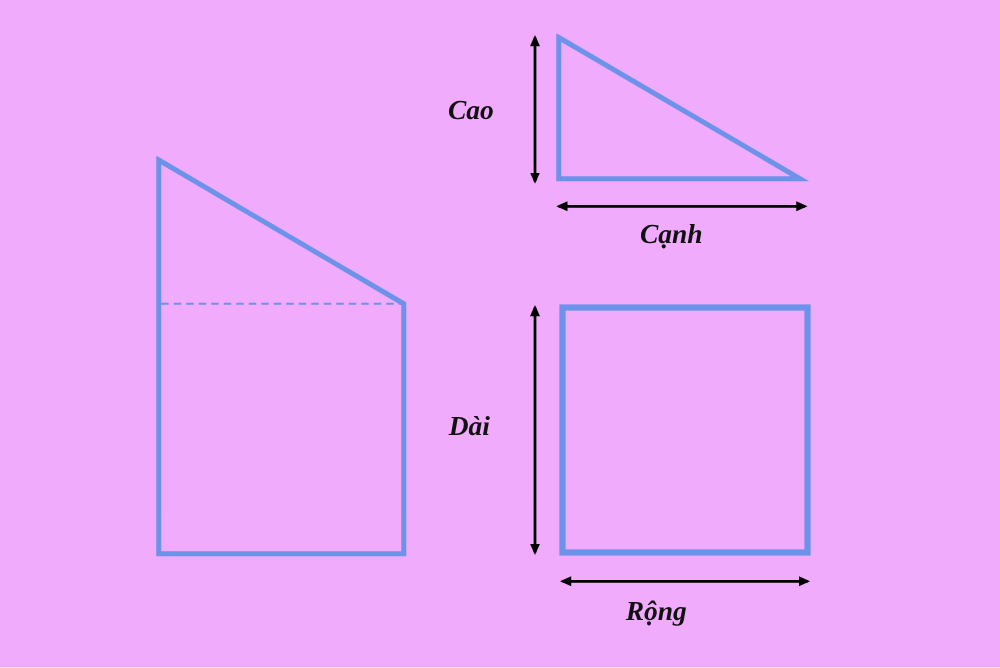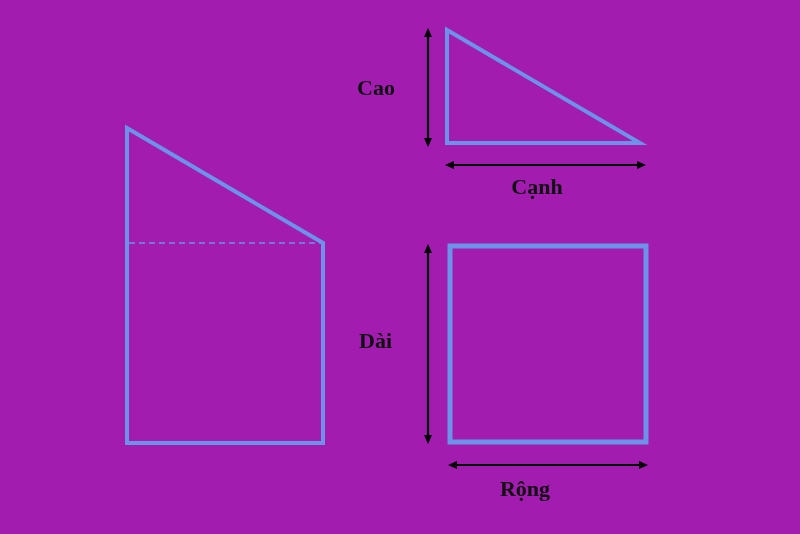--- a/index.html
+++ b/index.html
@@ -7,21 +7,22 @@
     padding: 0;
     background: #ffffff;
     width: 800px;
     height: 534px;
     overflow: hidden;
   }
   .canvas-wrap {
     position: relative;
     width: 800px;
     height: 534px;
-    background: #a21caf;
+    background: #f0abfc;
+    font-style: italic;
   }
   svg text {
     font-family: "Liberation Serif", "DejaVu Serif", serif;
     font-weight: bold;
     font-size: 22px;
     fill: #111111;
   }
 </style>
 </head>
 <body>

